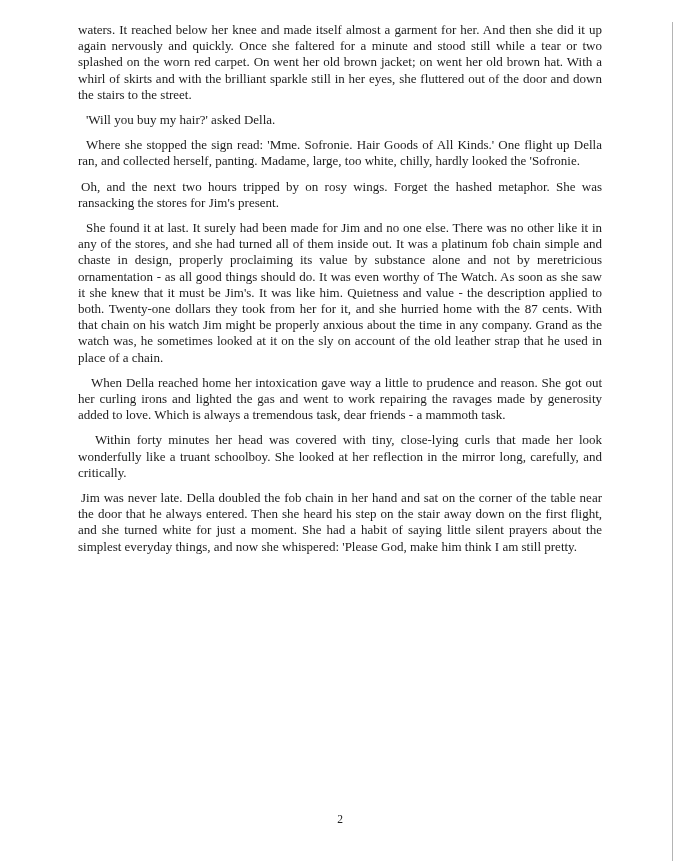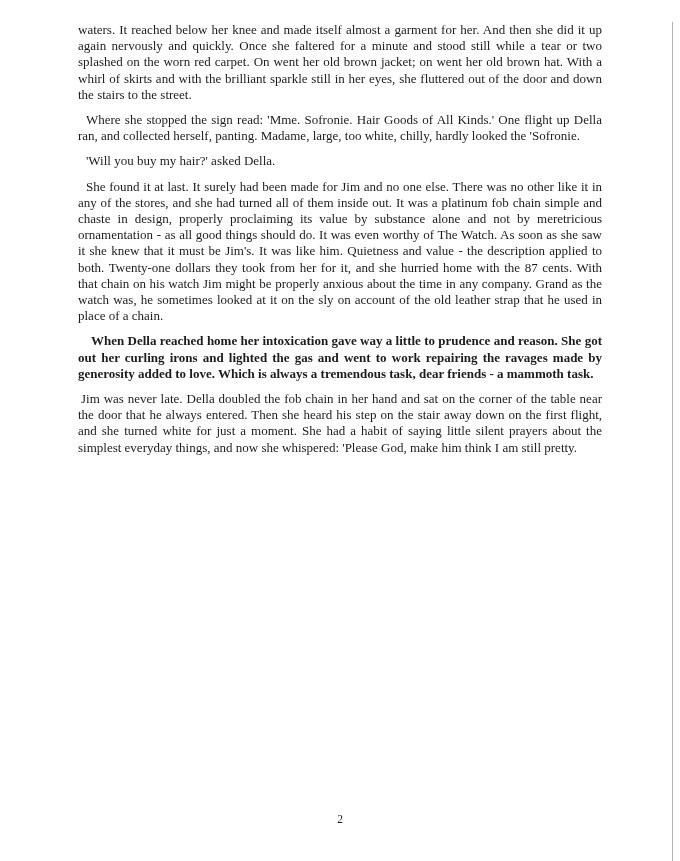--- a/index.html
+++ b/index.html
@@ -27,21 +27,21 @@
     text-align: justify;
   }
   .text-column p {
     margin: 0 0 9px 0;
     padding: 0;
   }
   .ind0  { text-indent: 0; }
   .ind3  { text-indent: 3px; }
   .ind6  { text-indent: 6px; }
   .ind8  { text-indent: 8px; }
-  .ind13 { text-indent: 13px; font-weight: bold; }
+  .ind13 { text-indent: 13px; }
   .ind17 { text-indent: 17px; }
   .gap-before { margin-top: 21px; }
   .page-number {
     position: absolute;
     top: 791px;
     left: 78px;
     width: 524px;
     text-align: center;
     font-size: 11.5px;
     color: #1c1c1c;
@@ -55,24 +55,26 @@
     background: #b4b4b4;
   }
 </style>
 </head>
 <body>
 
 <div class="page">
 
   <div class="text-column">
     <p class="ind0">waters. It reached below her knee and made itself almost a garment for her. And then she did it up again nervously and quickly. Once she faltered for a minute and stood still while a tear or two splashed on the worn red carpet. On went her old brown jacket; on went her old brown hat. With a whirl of skirts and with the brilliant sparkle still in her eyes, she fluttered out of the door and down the stairs to the street.</p>
+    <p class="ind8">'Will you buy my hair?' asked Della.</p>
     <p class="ind8">Where she stopped the sign read: 'Mme. Sofronie. Hair Goods of All Kinds.' One flight up Della ran, and collected herself, panting. Madame, large, too white, chilly, hardly looked the 'Sofronie.</p>
-    <p class="ind8">'Will you buy my hair?' asked Della.</p>
+    <p class="ind3">Oh, and the next two hours tripped by on rosy wings. Forget the hashed metaphor. She was ransacking the stores for Jim's present.</p>
     <p class="ind8">She found it at last. It surely had been made for Jim and no one else. There was no other like it in any of the stores, and she had turned all of them inside out. It was a platinum fob chain simple and chaste in design, properly proclaiming its value by substance alone and not by meretricious ornamentation - as all good things should do. It was even worthy of The Watch. As soon as she saw it she knew that it must be Jim's. It was like him. Quietness and value - the description applied to both. Twenty-one dollars they took from her for it, and she hurried home with the 87 cents. With that chain on his watch Jim might be properly anxious about the time in any company. Grand as the watch was, he sometimes looked at it on the sly on account of the old leather strap that he used in place of a chain.</p>
     <p class="ind13">When Della reached home her intoxication gave way a little to prudence and reason. She got out her curling irons and lighted the gas and went to work repairing the ravages made by generosity added to love. Which is always a tremendous task, dear friends - a mammoth task.</p>
+    <p class="ind17">Within forty minutes her head was covered with tiny, close-lying curls that made her look wonderfully like a truant schoolboy. She looked at her reflection in the mirror long, carefully, and critically.</p>
     <p class="ind3">Jim was never late. Della doubled the fob chain in her hand and sat on the corner of the table near the door that he always entered. Then she heard his step on the stair away down on the first flight, and she turned white for just a moment. She had a habit of saying little silent prayers about the simplest everyday things, and now she whispered: 'Please God, make him think I am still pretty.</p>
   </div>
 
   <div class="page-number">2</div>
 
   <div class="right-border"></div>
 
 </div>
 
 </body></html>

